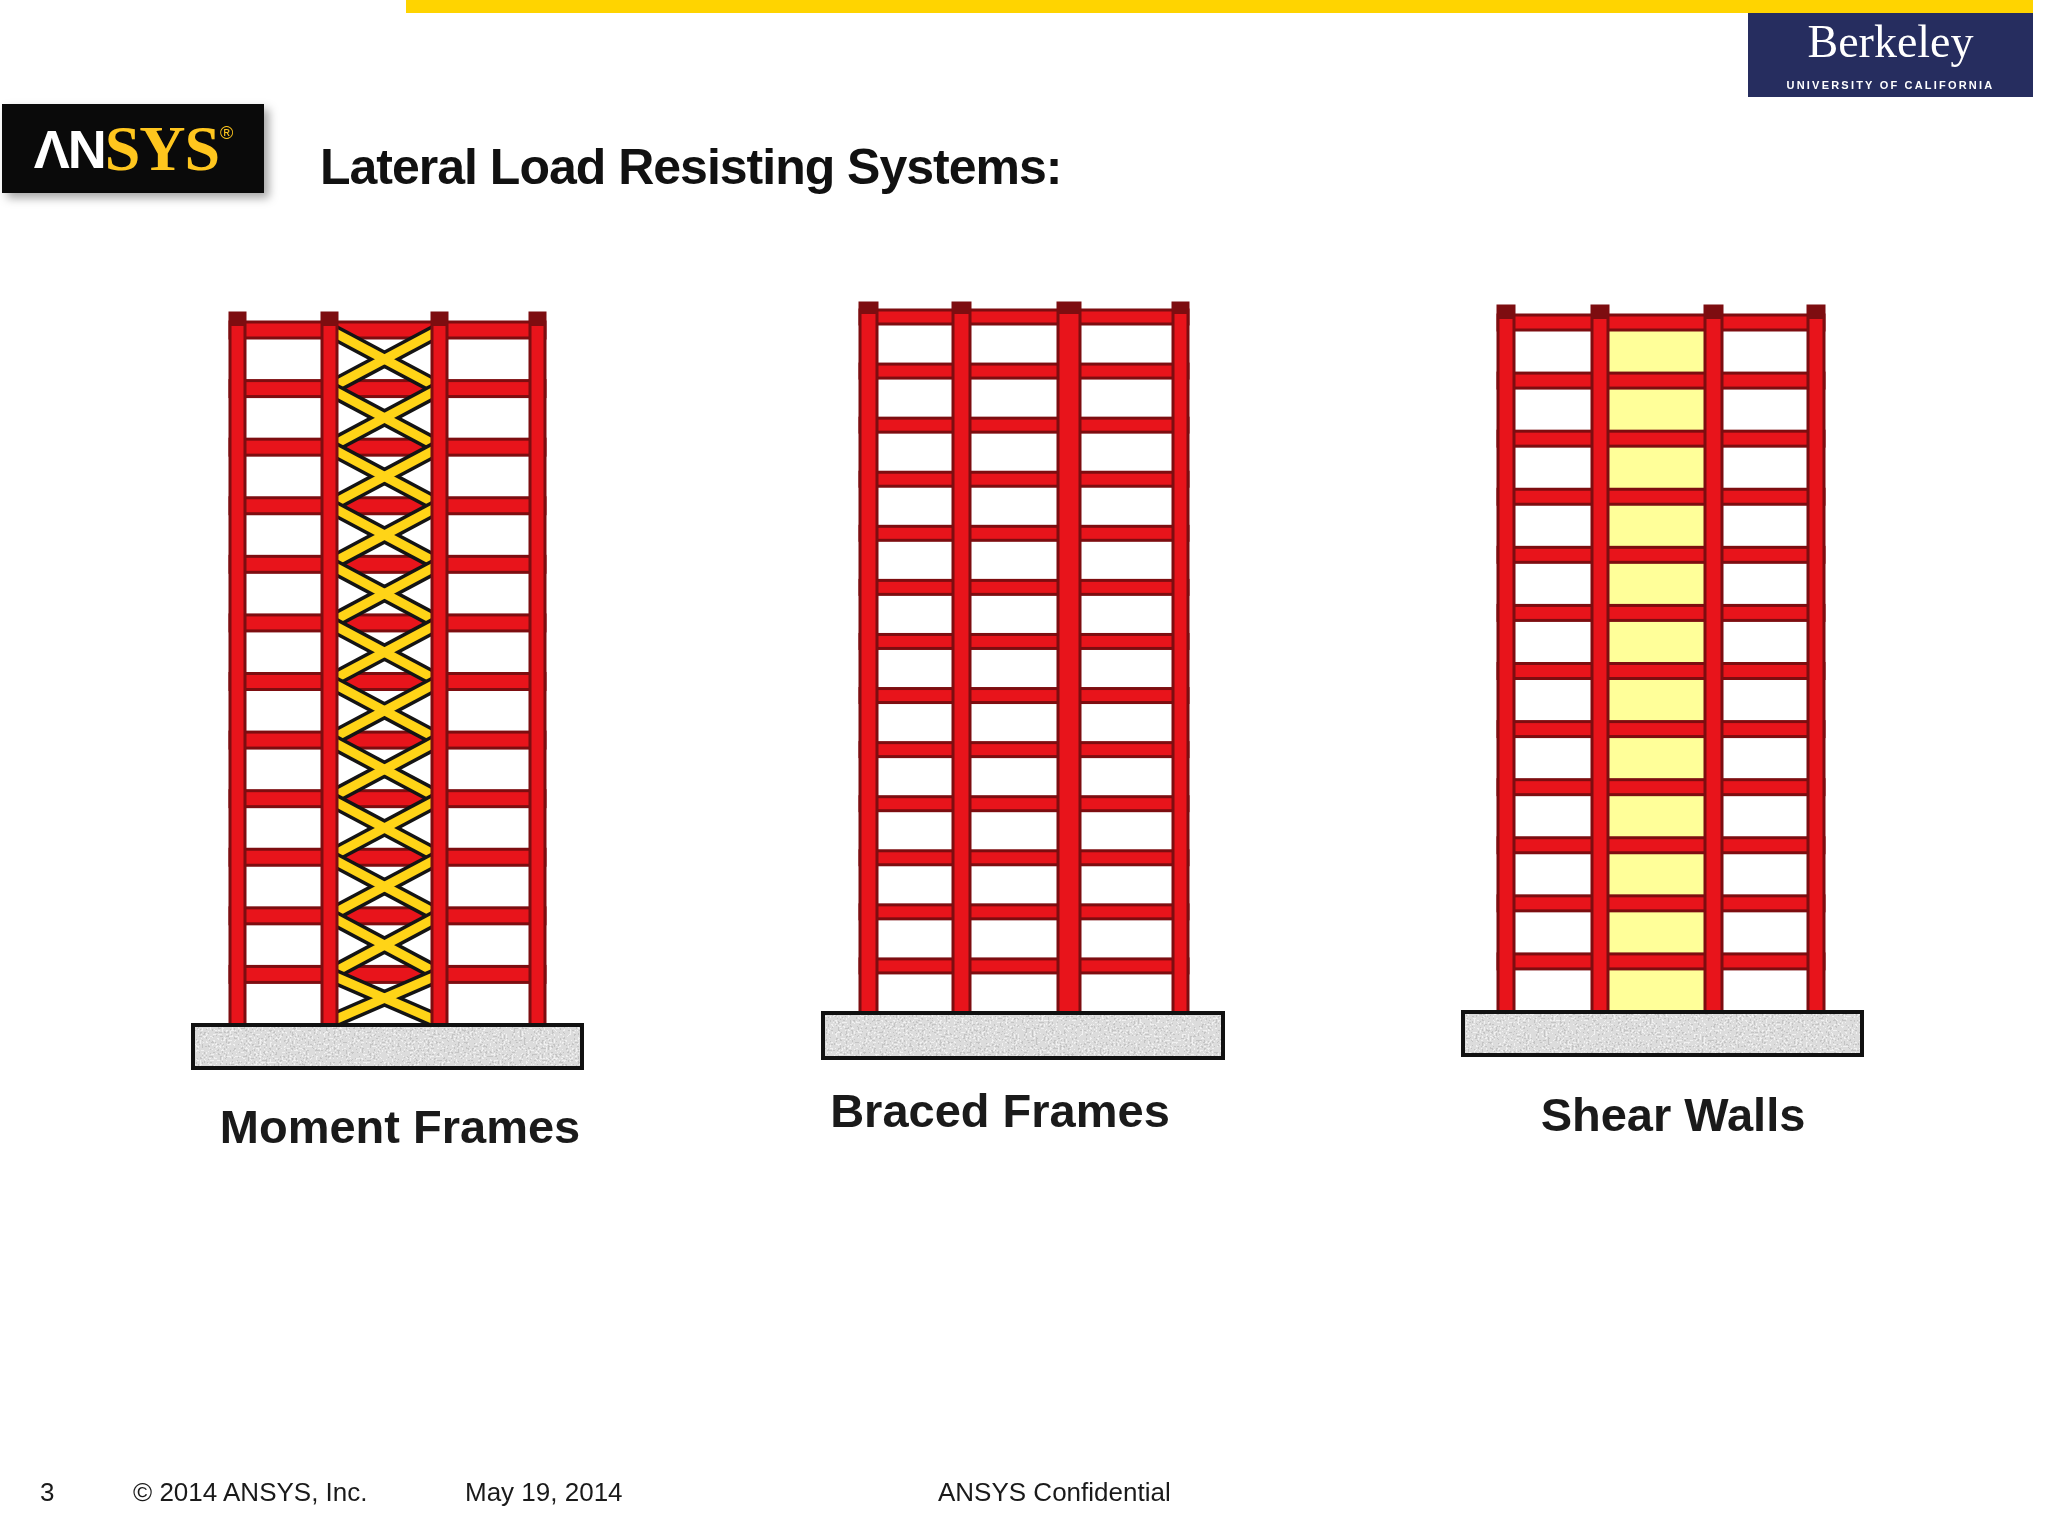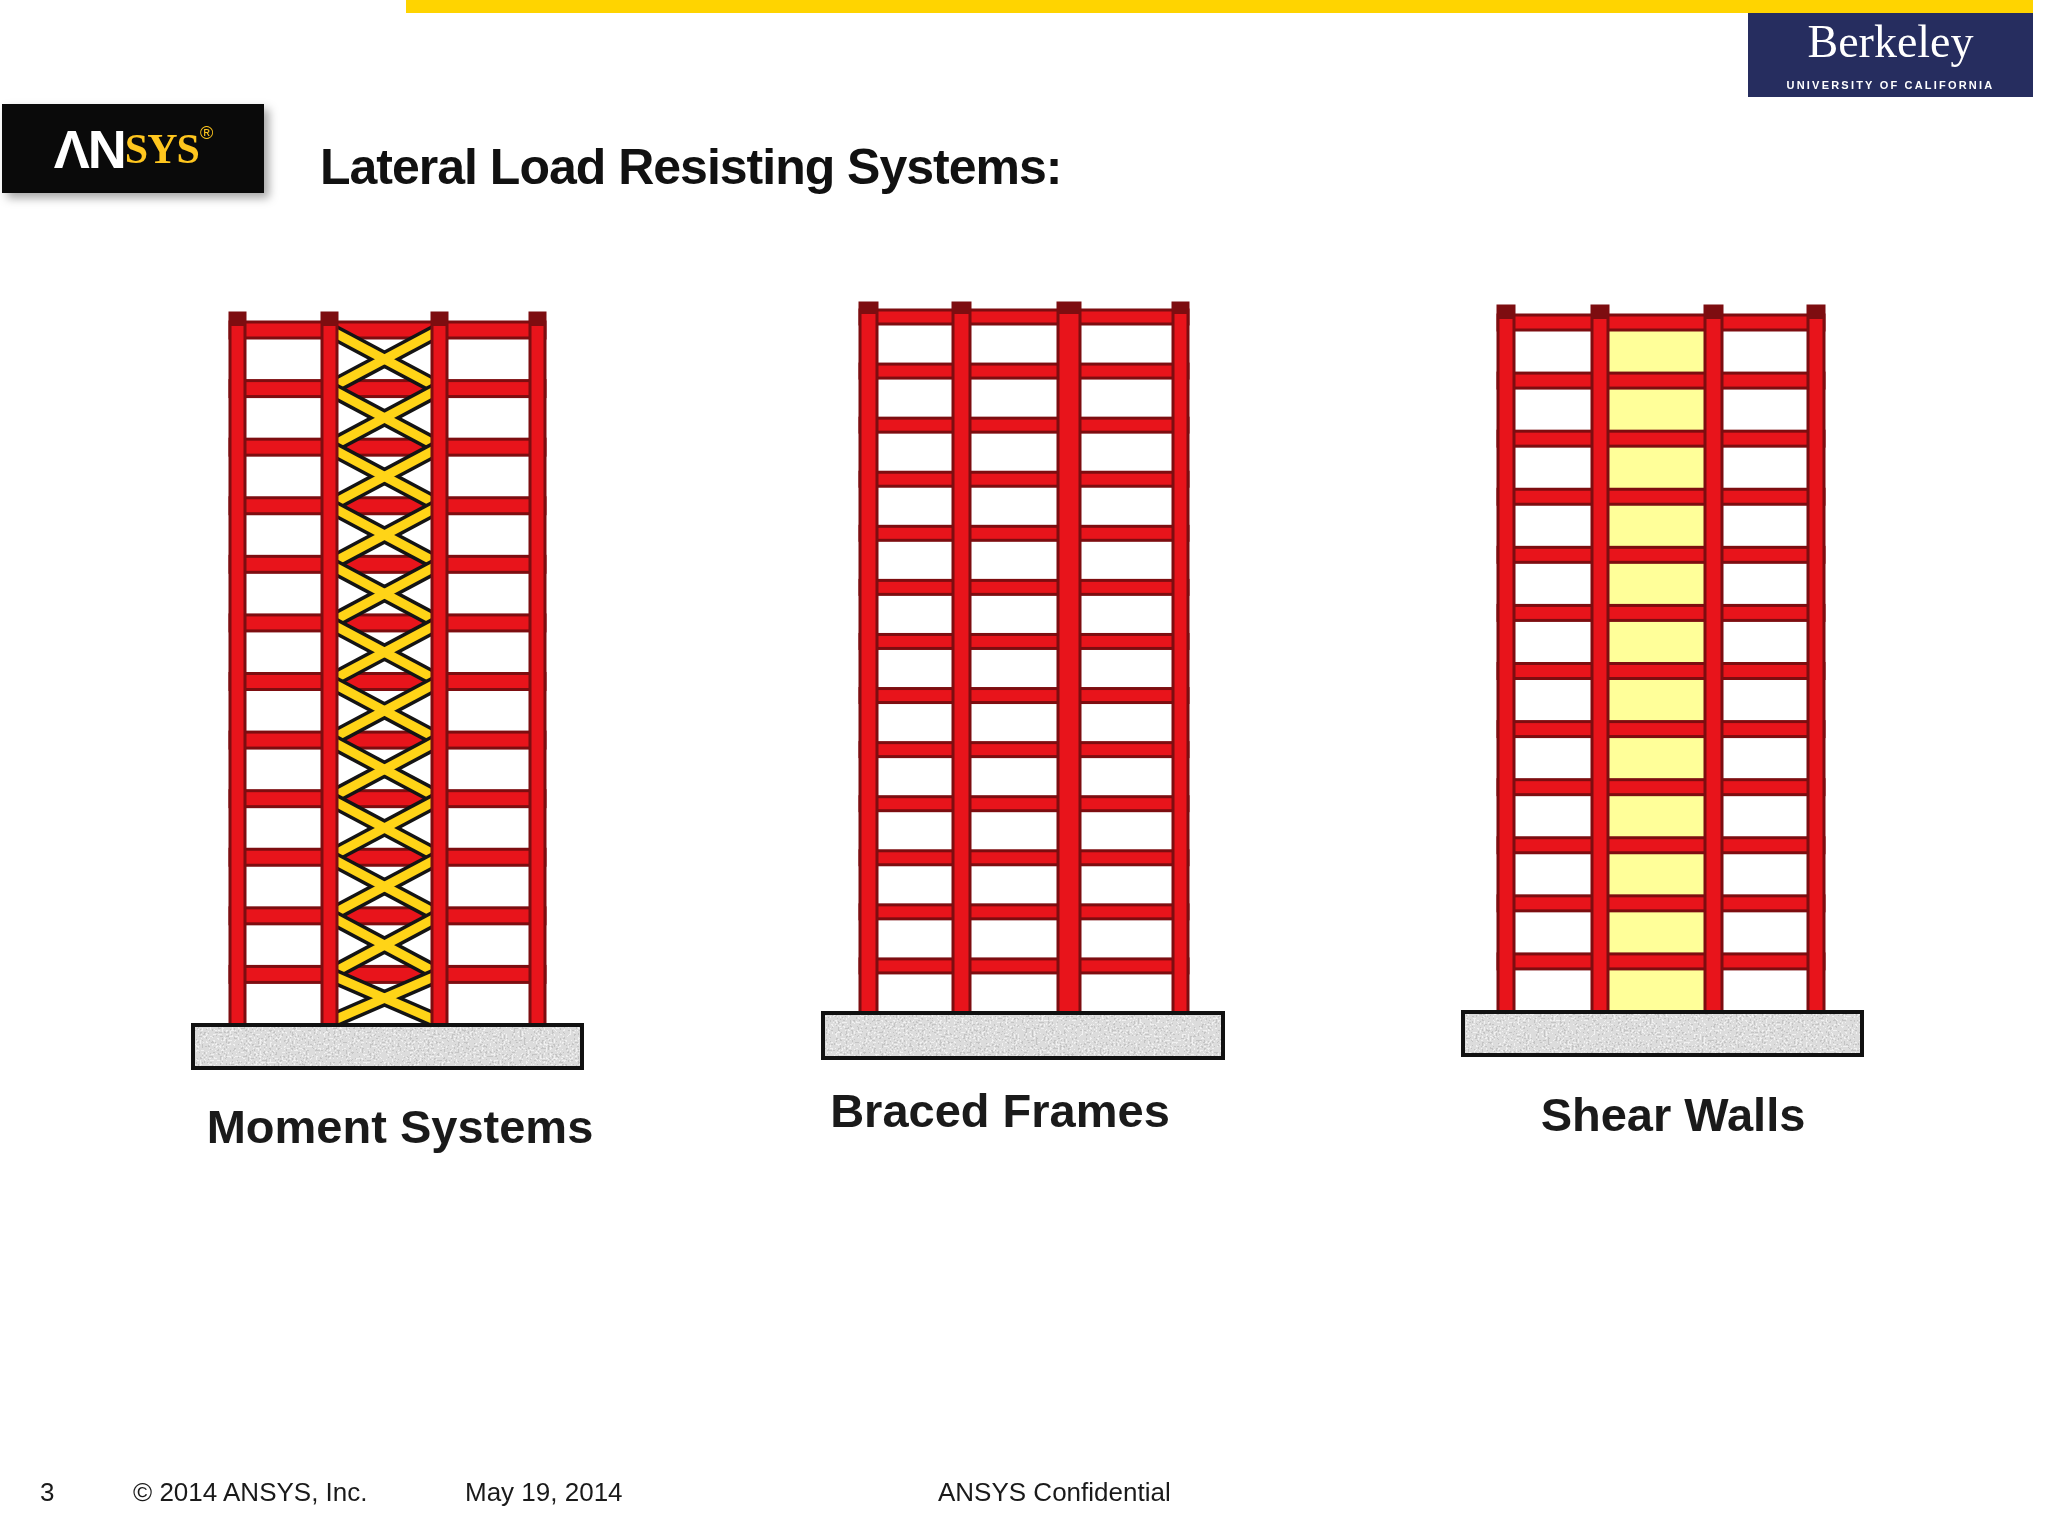--- a/index.html
+++ b/index.html
@@ -13,21 +13,21 @@
             display:flex;flex-direction:column;align-items:center;justify-content:center;}
   #berkeley .wordmark{font-family:"Liberation Serif",serif;font-size:46px;line-height:1;
             color:#ffffff;letter-spacing:0px;}
   #berkeley .subtitle{font-size:11px;font-weight:bold;color:#ffffff;letter-spacing:2.2px;
             margin-top:14px;white-space:nowrap;}
   
   #ansys{left:2px;top:104px;width:262px;height:89px;background:#0a0a0a;border-radius:0;
          display:flex;align-items:center;justify-content:center;
          box-shadow:5px 5px 9px rgba(0,0,0,0.35);}
   #ansys .an{font-size:54px;font-weight:800;color:#ffffff;letter-spacing:-2px;line-height:1;}
-  #ansys .sys{font-family:"Liberation Serif",serif;font-size:42px;font-weight:bold;
+  #ansys .sys{font-family:"Liberation Serif",serif;font-size:64px;font-weight:bold;
          color:#ffc61e;line-height:1;letter-spacing:-1px;}
   #ansys .reg{font-size:18px;color:#ffc61e;vertical-align:top;line-height:1;
          position:relative;top:-16px;left:1px;}
   
   #title{left:320px;top:108px;font-size:50px;font-weight:bold;letter-spacing:-1px;
          color:#111111;white-space:nowrap;line-height:1;}
   
   .figlabel{font-size:47px;font-weight:bold;color:#1a1a1a;white-space:nowrap;
             transform:translateX(-50%);line-height:1;}
   #lab0{left:400px;top:1103px;}
@@ -190,20 +190,20 @@
       <rect x="1591" y="306" width="18" height="13" fill="#7d0d10"></rect>
       <rect x="1705" y="306" width="17" height="706" fill="#e8141b" stroke="#7d0d10" stroke-width="3"></rect>
       <rect x="1704" y="306" width="19" height="13" fill="#7d0d10"></rect>
       <rect x="1808" y="306" width="16" height="706" fill="#e8141b" stroke="#7d0d10" stroke-width="3"></rect>
       <rect x="1807" y="306" width="18" height="13" fill="#7d0d10"></rect>
       <rect x="1463" y="1012" width="399" height="43" fill="#c8c8c8" filter="url(#speckle)"></rect>
       <rect x="1463" y="1012" width="399" height="43" fill="none" stroke="#111111" stroke-width="4"></rect>
     </g>
   </svg>
 
-<div class="abs figlabel" id="lab0">Moment Systems</div>
+<div class="abs figlabel" id="lab0">Moment Frames</div>
 <div class="abs figlabel" id="lab1">Braced Frames</div>
 <div class="abs figlabel" id="lab2">Shear Walls</div>
 
 <div class="abs footer" id="f-page">3</div>
 <div class="abs footer" id="f-copy">© 2014 ANSYS, Inc.</div>
 <div class="abs footer" id="f-date">May 19, 2014</div>
 <div class="abs footer" id="f-conf">ANSYS Confidential</div>
 
 </body></html>

